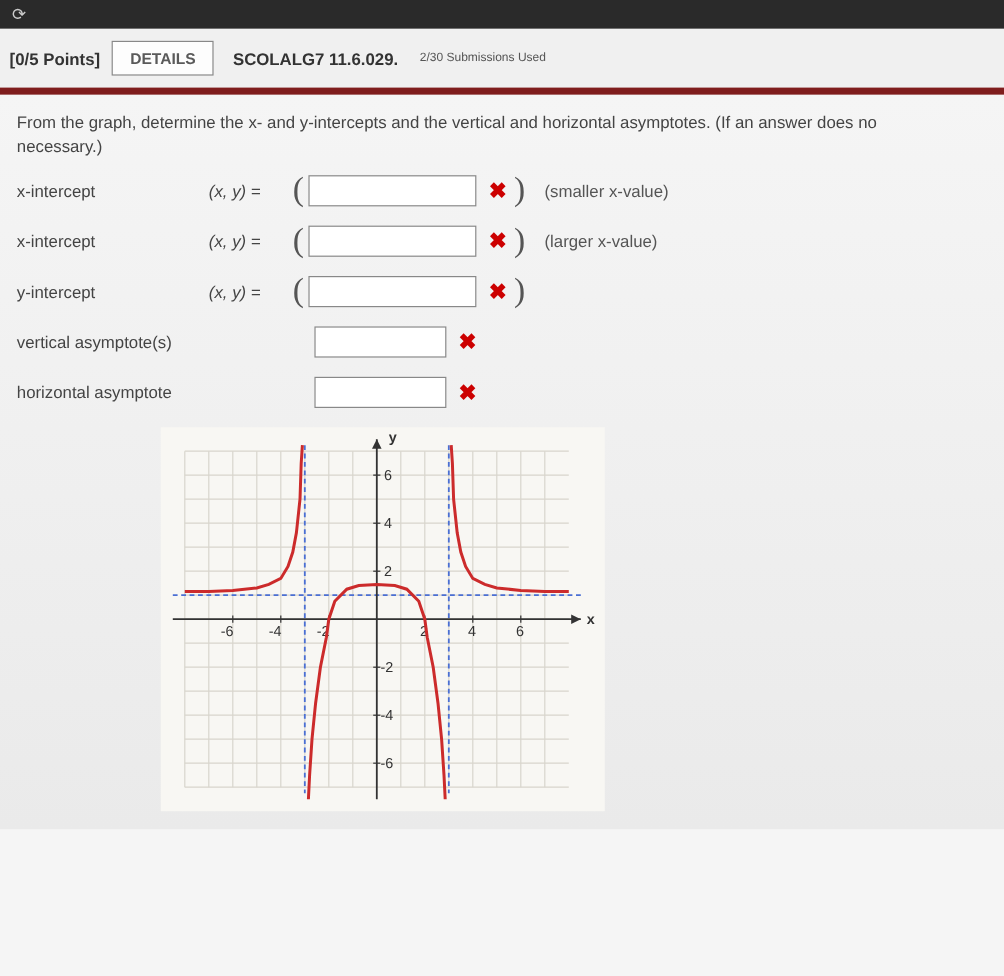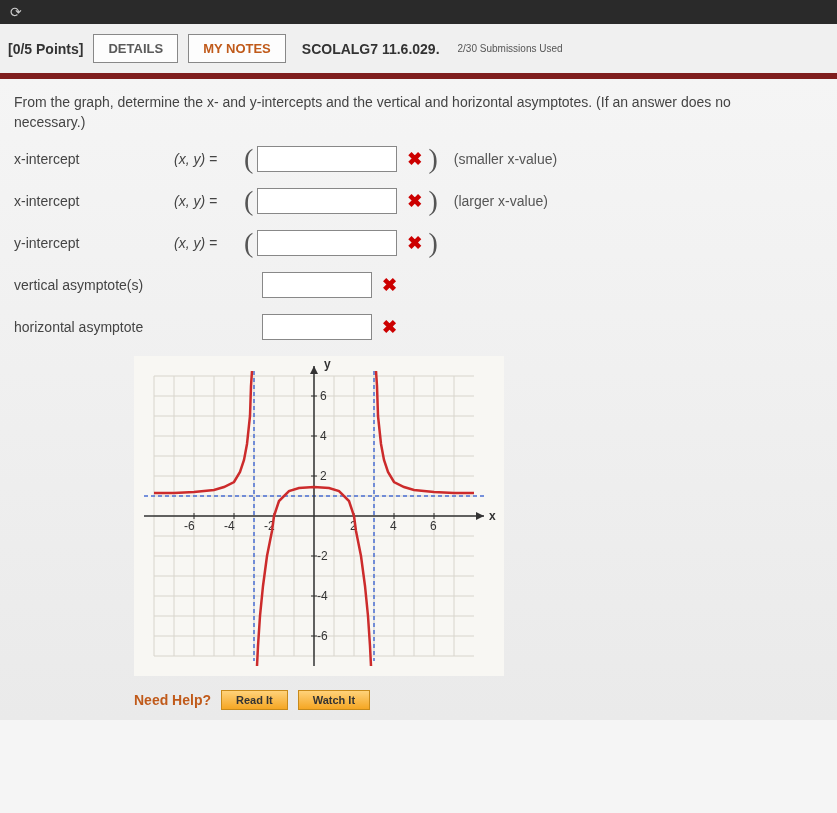--- a/index.html
+++ b/index.html
@@ -146,21 +146,20 @@
 </head>
 <body>
 
 <div class="browser-bar">
   <span class="reload">⟳</span>
 </div>
 
 <div class="header-row">
   <span class="points">[0/5 Points]</span>
   <span class="btn-box">DETAILS</span>
-  <span class="btn-box notes">MY NOTES</span>
   <span class="problem-code">SCOLALG7 11.6.029.</span>
   <span class="submissions">2/30 Submissions Used</span>
 </div>
 
 <div class="content">
 
   <div class="prompt">
     <span>From the graph, determine the x- and y-intercepts and the vertical and horizontal asymptotes. (If an answer does no</span><br>
     <span>necessary.)</span>
   </div>
@@ -293,19 +292,14 @@
 
         <path d="M 20 137 L 40 137 L 60 136 L 80 134 L 90 131 L 100 126 L 106 116 L 110 104 L 113 88 L 116 60 L 117 30 L 118 15"></path>
 
         <path d="M 242 15 L 243 30 L 244 60 L 247 88 L 250 104 L 254 116 L 260 126 L 270 131 L 280 134 L 300 136 L 320 137 L 340 137"></path>
 
         <path d="M 123 310 L 124 290 L 126 260 L 129 230 L 133 200 L 138 175 L 140 160 L 145 145 L 155 135 L 165 132 L 180 131 L 195 132 L 205 135 L 215 145 L 220 160 L 222 175 L 227 200 L 231 230 L 234 260 L 236 290 L 237 310"></path>
       </g>
     </svg>
   </div>
 
-  <div class="need-help">
-    <span class="need-help-label">Need Help?</span>
-    <span class="help-btn">Read It</span>
-    <span class="help-btn">Watch It</span>
-  </div>
 
 </div>
 
 </body></html>

